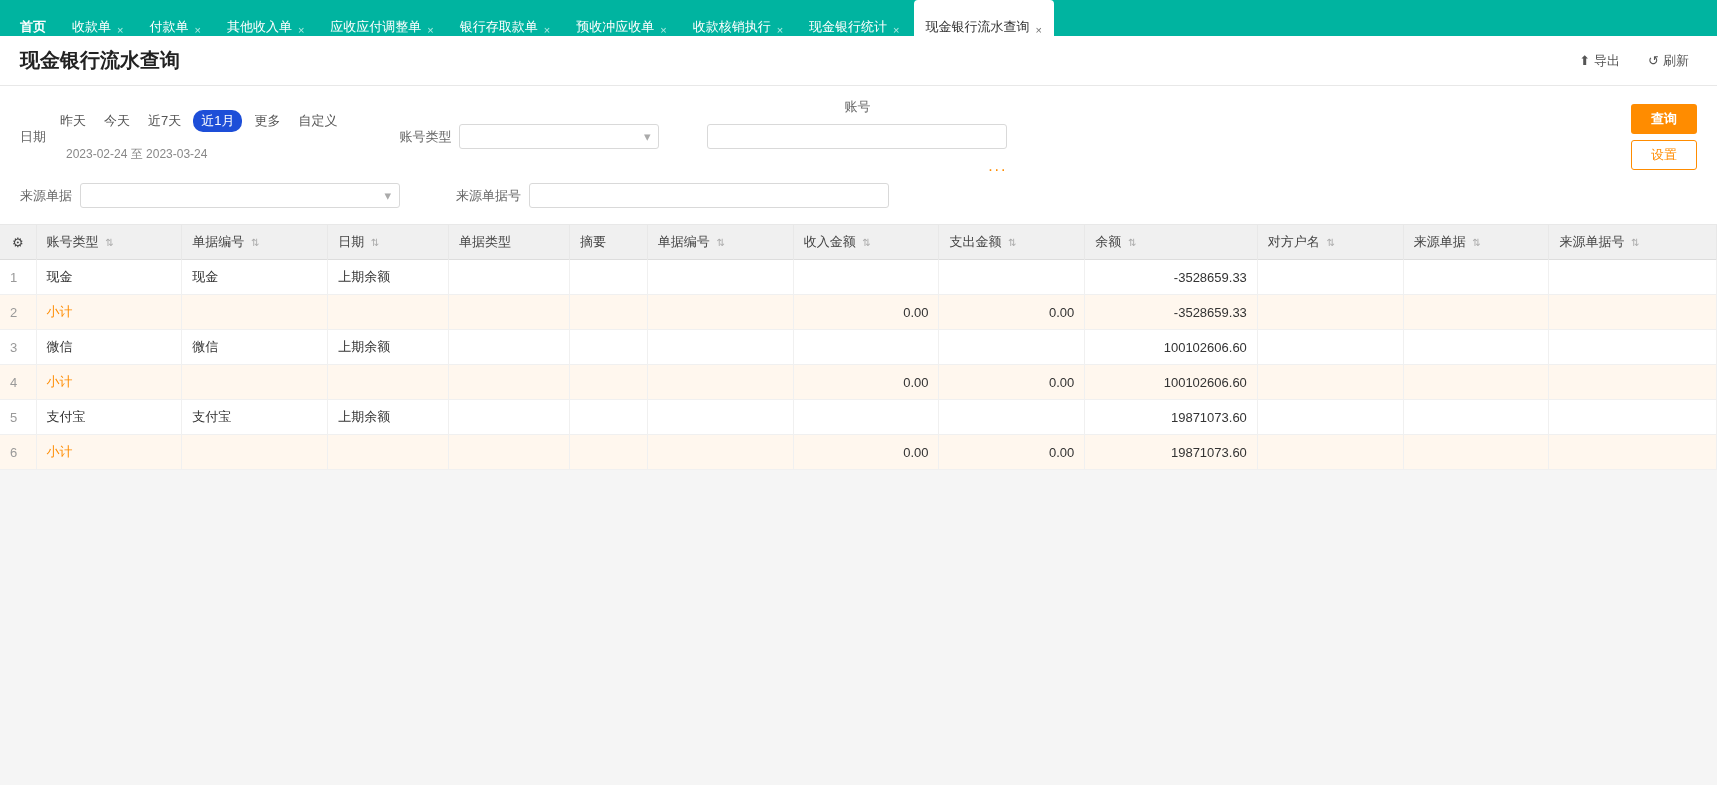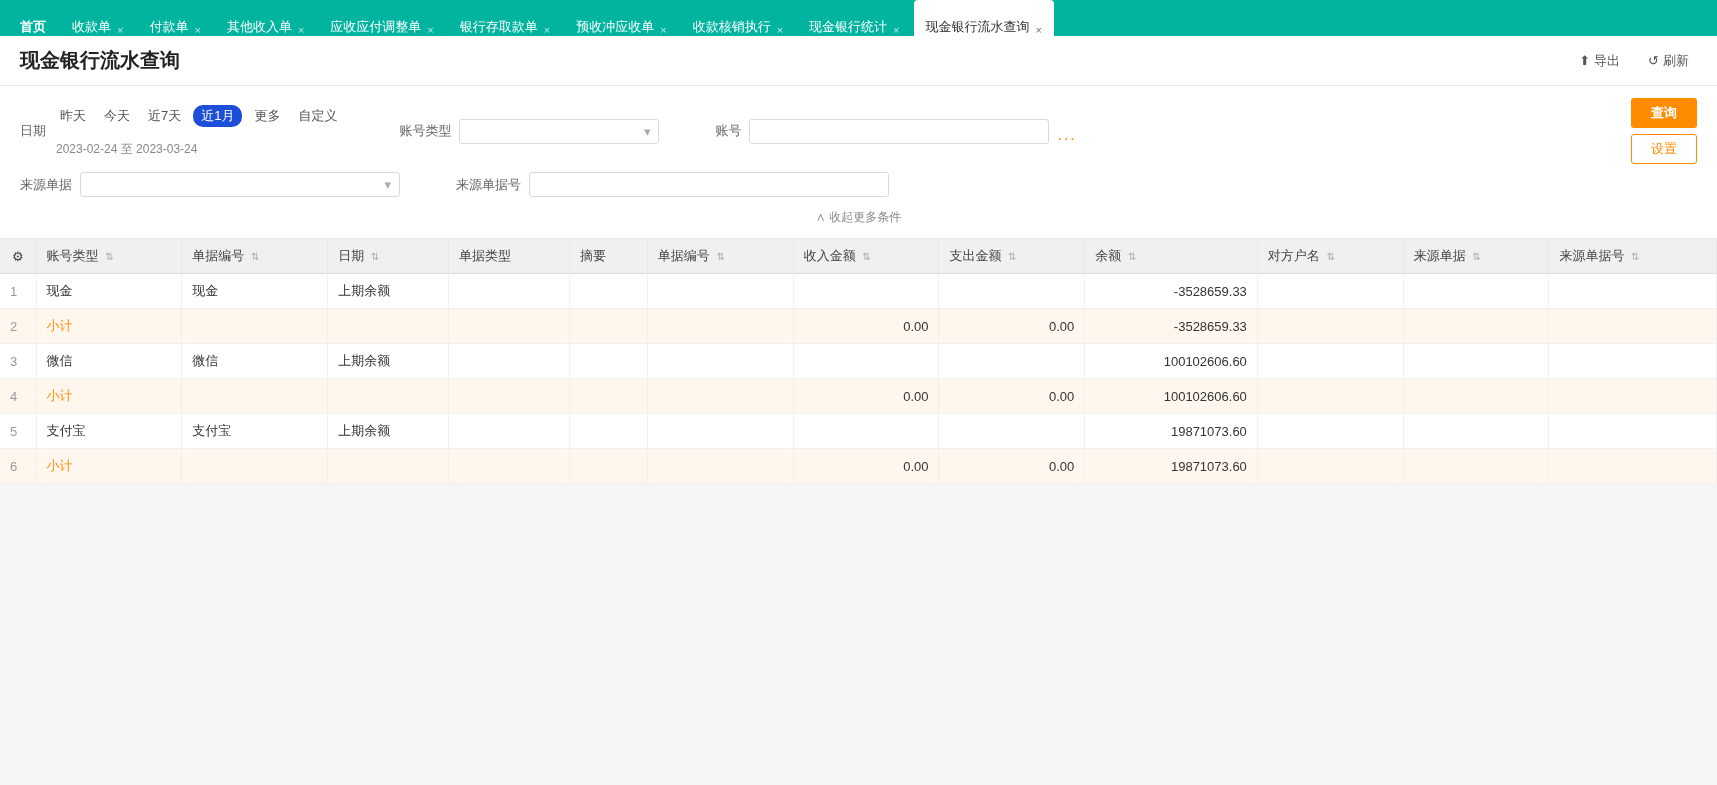--- a/index.html
+++ b/index.html
@@ -108,21 +108,21 @@
     }
     .date-btn.active {
       background: #1d4ed8;
       color: #fff;
       border-radius: 10px;
       padding: 2px 8px;
     }
     .date-range {
       font-size: 12px;
       color: #888;
-      margin-left: 2px;
+      margin-left: 12px;
     }
     .filter-select {
       display: flex;
       align-items: center;
       border: 1px solid #d9d9d9;
       border-radius: 3px;
       padding: 4px 8px;
       min-width: 200px;
       background: #fff;
       cursor: pointer;
@@ -305,21 +305,21 @@
     </div>
 
     <div class="filter-item" style="margin-left: 40px;">
       <span class="filter-label">账号类型</span>
       <div class="filter-select">
         <span></span>
         <span style="color:#aaa;">▾</span>
       </div>
     </div>
 
-    <div class="filter-item" style="margin-left: 40px;">
+    <div class="filter-item" style="margin-left: 32px; flex-direction: column;">
       <span class="filter-label">账号</span>
       <input class="filter-input" style="min-width: 300px;" value="">
       <button class="dots-btn">...</button>
     </div>
 
     <div class="action-btns">
       <button class="query-btn">查询</button>
       <button class="settings-btn">设置</button>
     </div>
   </div>
@@ -333,24 +333,20 @@
         <span style="color:#aaa;">▾</span>
       </div>
     </div>
 
     <div class="filter-item" style="margin-left: 40px;">
       <span class="filter-label">来源单据号</span>
       <input class="filter-input" style="min-width: 360px;" value="">
     </div>
   </div>
 
-  <div class="collapse-bar">
-    <span>∧</span>
-    <span>收起更多条件</span>
-  </div>
 </div>
 
 <div class="table-container">
   <table>
     <thead>
       <tr>
         <th class="gear-col">⚙</th>
         <th>
           <span>账号类型</span>
           <span class="sort-icon">⇅</span>

